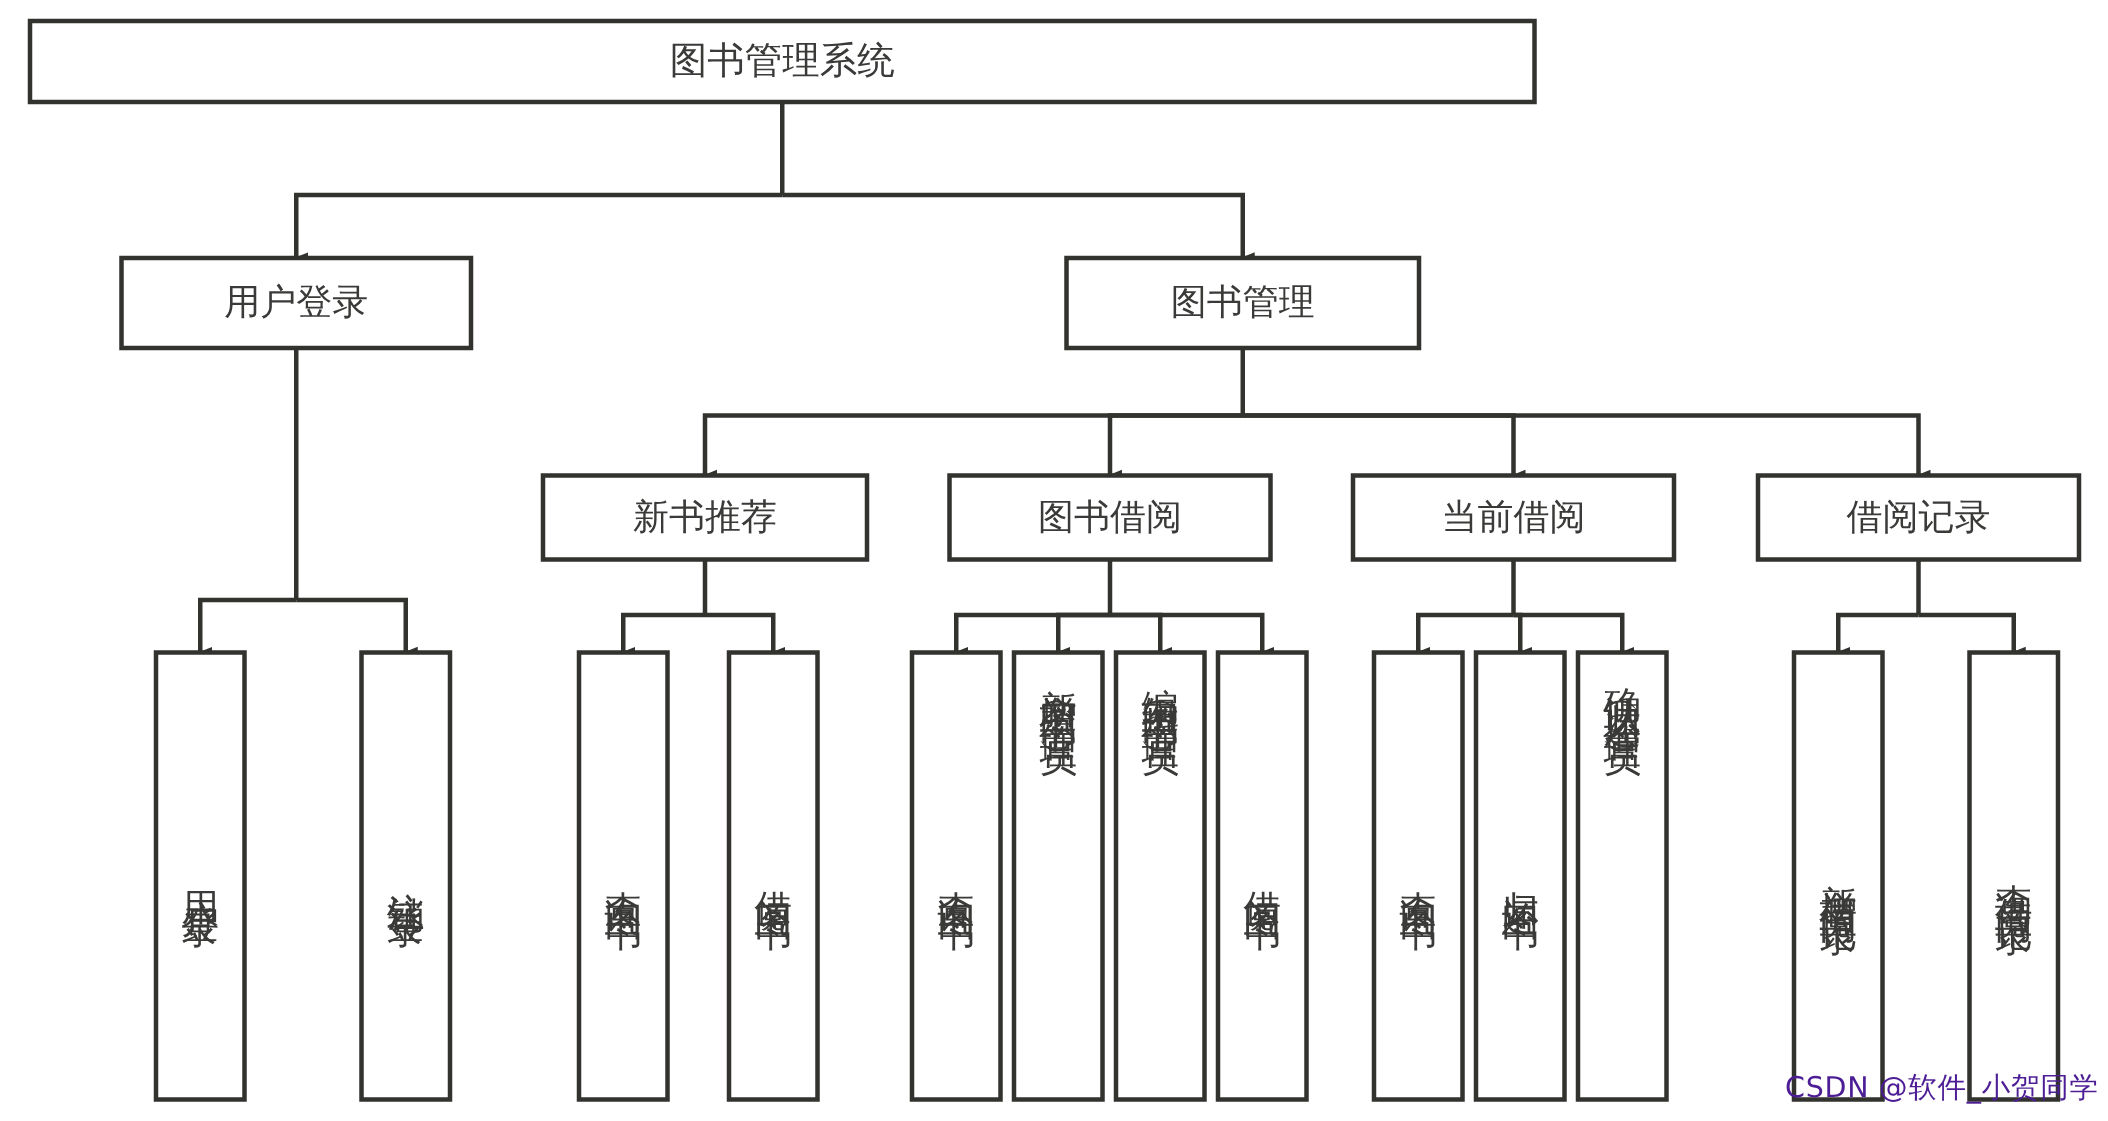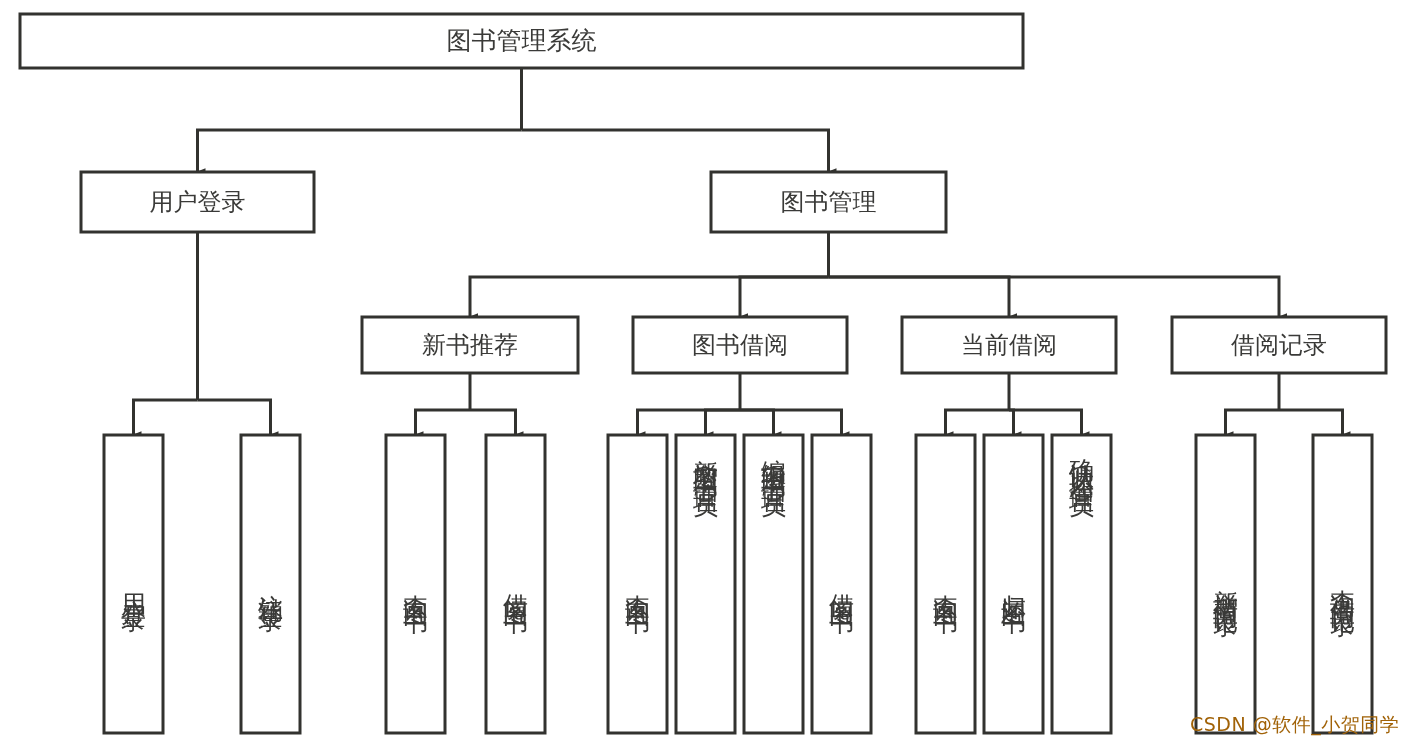--- a/index.html
+++ b/index.html
@@ -39,21 +39,21 @@
     letter-spacing:5px;
     color:#3a3a38;
     white-space:nowrap;
   }
   .leaf-label-box.top-align{align-items:flex-start;}
   .watermark{
     position:absolute;
     left:1190px;top:712px;
     font-family:"DejaVu Sans","Liberation Sans",sans-serif;
     font-size:19px;
-    color:#a16207;
+    color:#4c1d95;
     white-space:nowrap;
     letter-spacing:0.5px;
   }
 </style>
 </head>
 <body>
 
 <div id="stage">
 
   <svg id="diagram" viewBox="0 0 1405 747">

